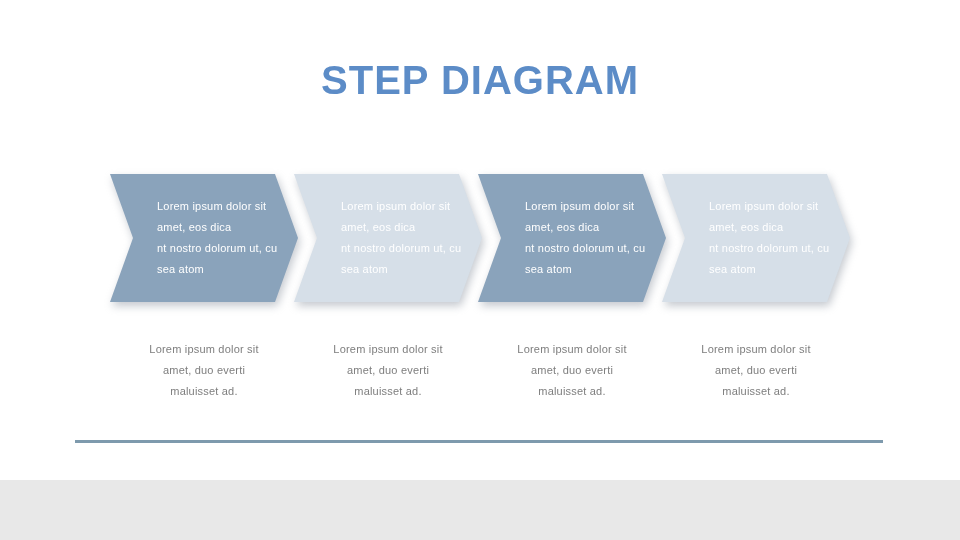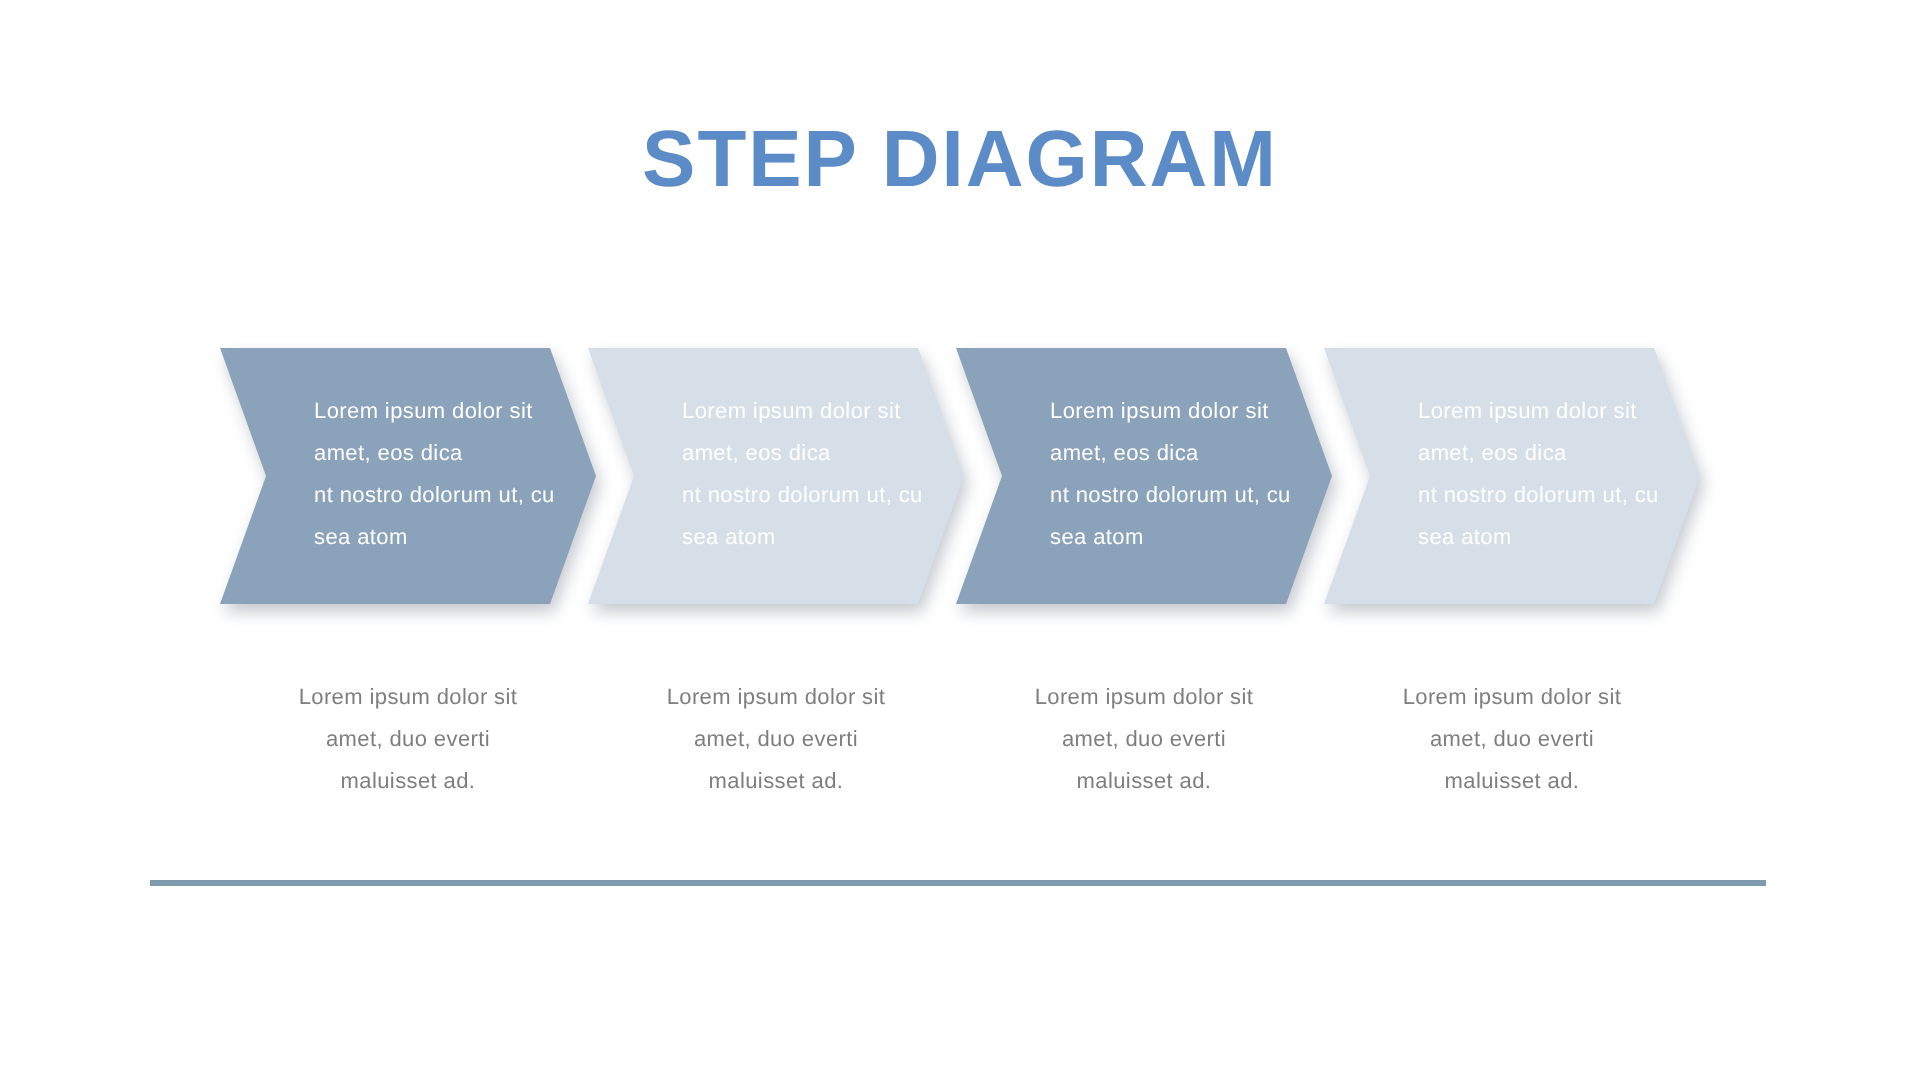--- a/index.html
+++ b/index.html
@@ -8,21 +8,21 @@
     --chevronLight:#D6DFE8;
     --chevronText:#FFFFFF;
     --captionText:#7E7E7E;
     --divider:#7E9AAD;
     --background:#FFFFFF;
   }
   *{margin:0;padding:0;box-sizing:border-box;}
   html,body{width:960px;height:540px;}
   body{font-family:"Liberation Sans","DejaVu Sans",sans-serif;background:#e8e8e8;}
   .slide{
-    position:relative;width:960px;height:540px;
+    position:relative;width:960px;height:480px;
     background:var(--background);overflow:hidden;
   }
   .slide-title{
     position:absolute;top:58px;left:0;width:960px;
     text-align:center;
     font-size:40px;line-height:44px;font-weight:700;
     letter-spacing:1px;color:var(--title);
   }
   .chevron-wrap{
     position:absolute;top:174px;width:188px;height:128px;

